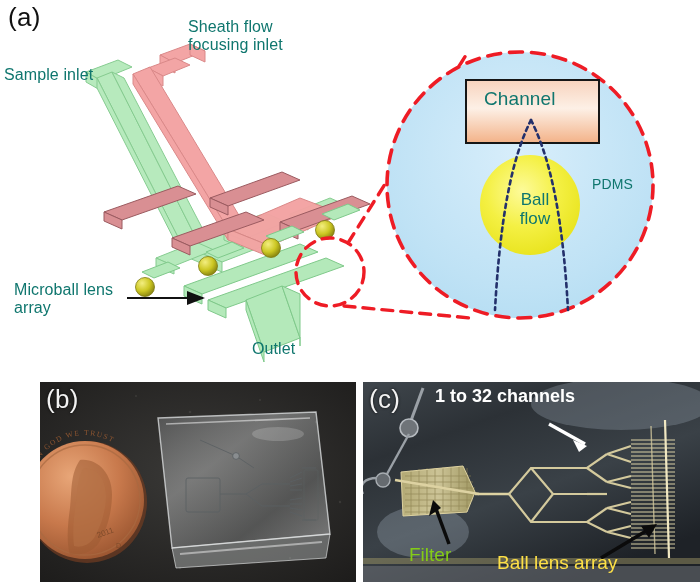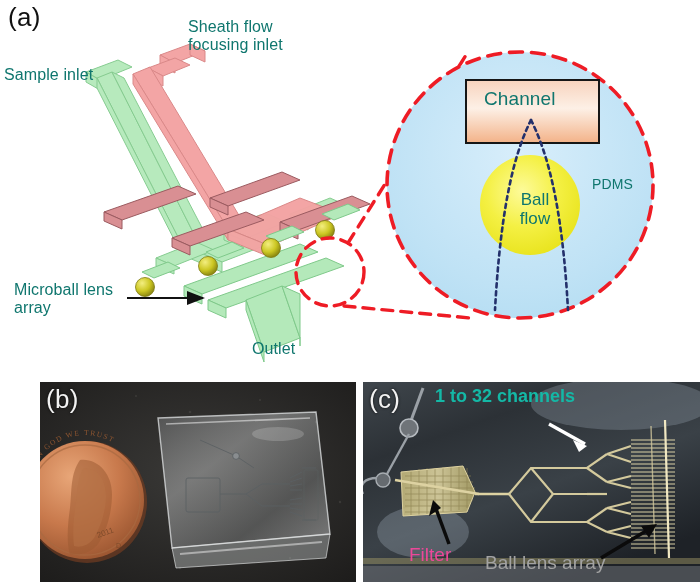--- a/index.html
+++ b/index.html
@@ -16,21 +16,21 @@
   #panel-a{position:absolute;left:0;top:0;width:700px;height:372px;}
   #svg-a{position:absolute;left:0;top:0;}
 
   
   .photo{position:absolute;overflow:hidden;}
   #panel-b{left:40px;top:382px;width:316px;height:200px;background:#242322;}
   #panel-c{left:363px;top:382px;width:337px;height:200px;background:#2b3034;}
   .photo svg{position:absolute;left:0;top:0;}
 
   .arrow-lbl{position:absolute;font-size:17px;color:#0d0d0d;}
-  .arrow-lbl.white{color:#14b8a6;font-size:18px;}
+  .arrow-lbl.white{color:#ffffff;font-size:18px;}
 </style>
 </head>
 <body>
 
 <div id="fig">
 
   <div id="panel-a">
     <svg id="svg-a" width="700" height="372" viewBox="0 0 700 372">
       <defs>
         <linearGradient id="gChan" x1="0" y1="0" x2="0" y2="1">
@@ -352,18 +352,18 @@
       <g>
         <line x1="238" y1="176" x2="288" y2="146" stroke="#0b0b0b" stroke-width="3.4"></line>
         <polygon points="294,142 278,144 286,156" fill="#0b0b0b"></polygon>
       </g>
     </svg>
 
     <div class="panel-tag light" style="left:6px;top:2px;">(c)</div>
 
     <div class="arrow-lbl white" style="left:72px;top:4px;font-weight:600;">1 to 32 channels</div>
 
-    <div class="arrow-lbl" style="left:46px;top:162px;font-size:19px;color:#ec4899;">Filter</div>
-
-    <div class="arrow-lbl" style="left:122px;top:170px;font-size:19px;color:#a3a3a3;">Ball lens array</div>
+    <div class="arrow-lbl" style="left:46px;top:162px;font-size:19px;color:#84cc16;">Filter</div>
+
+    <div class="arrow-lbl" style="left:134px;top:170px;font-size:19px;color:#fde047;">Ball lens array</div>
   </div>
 
 </div>
 
 </body></html>

